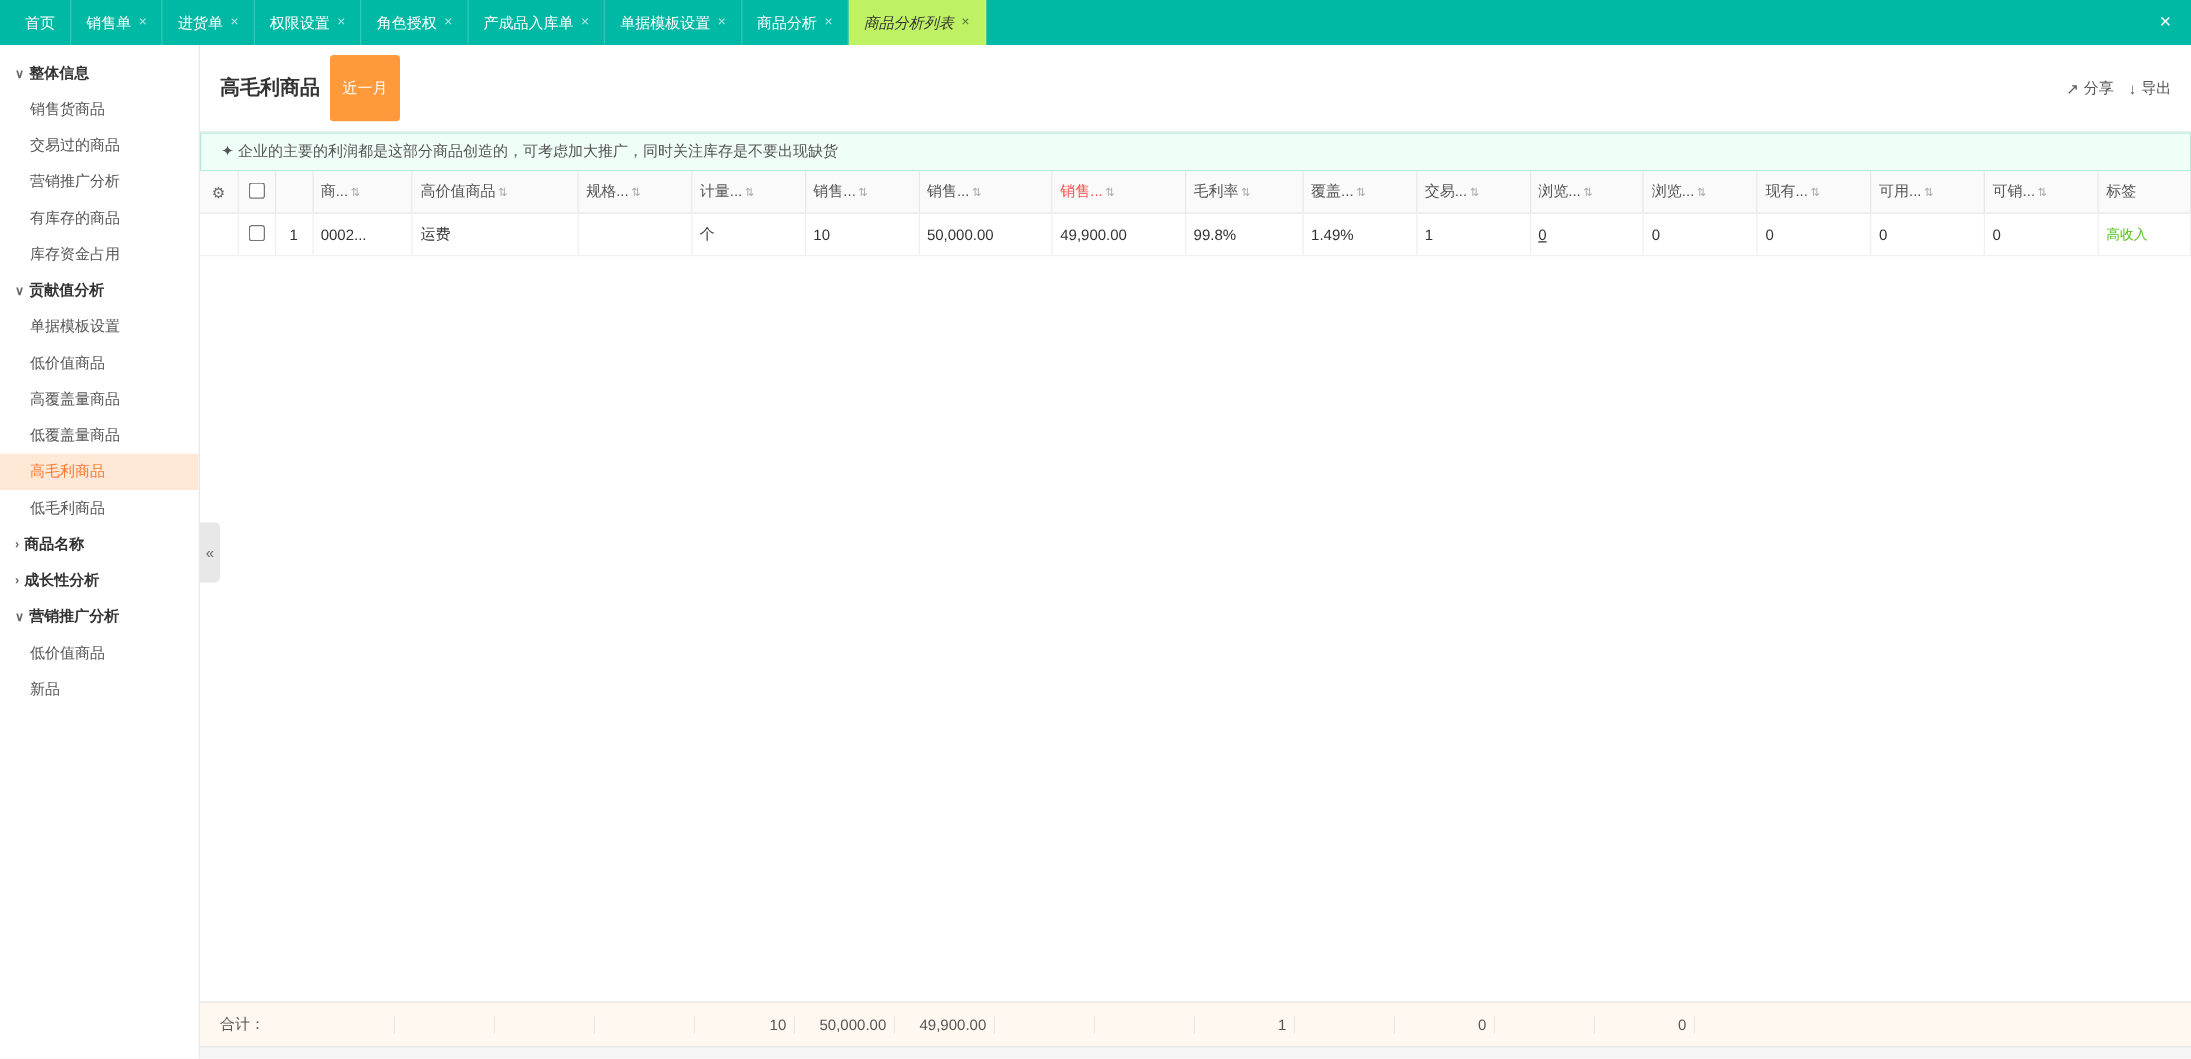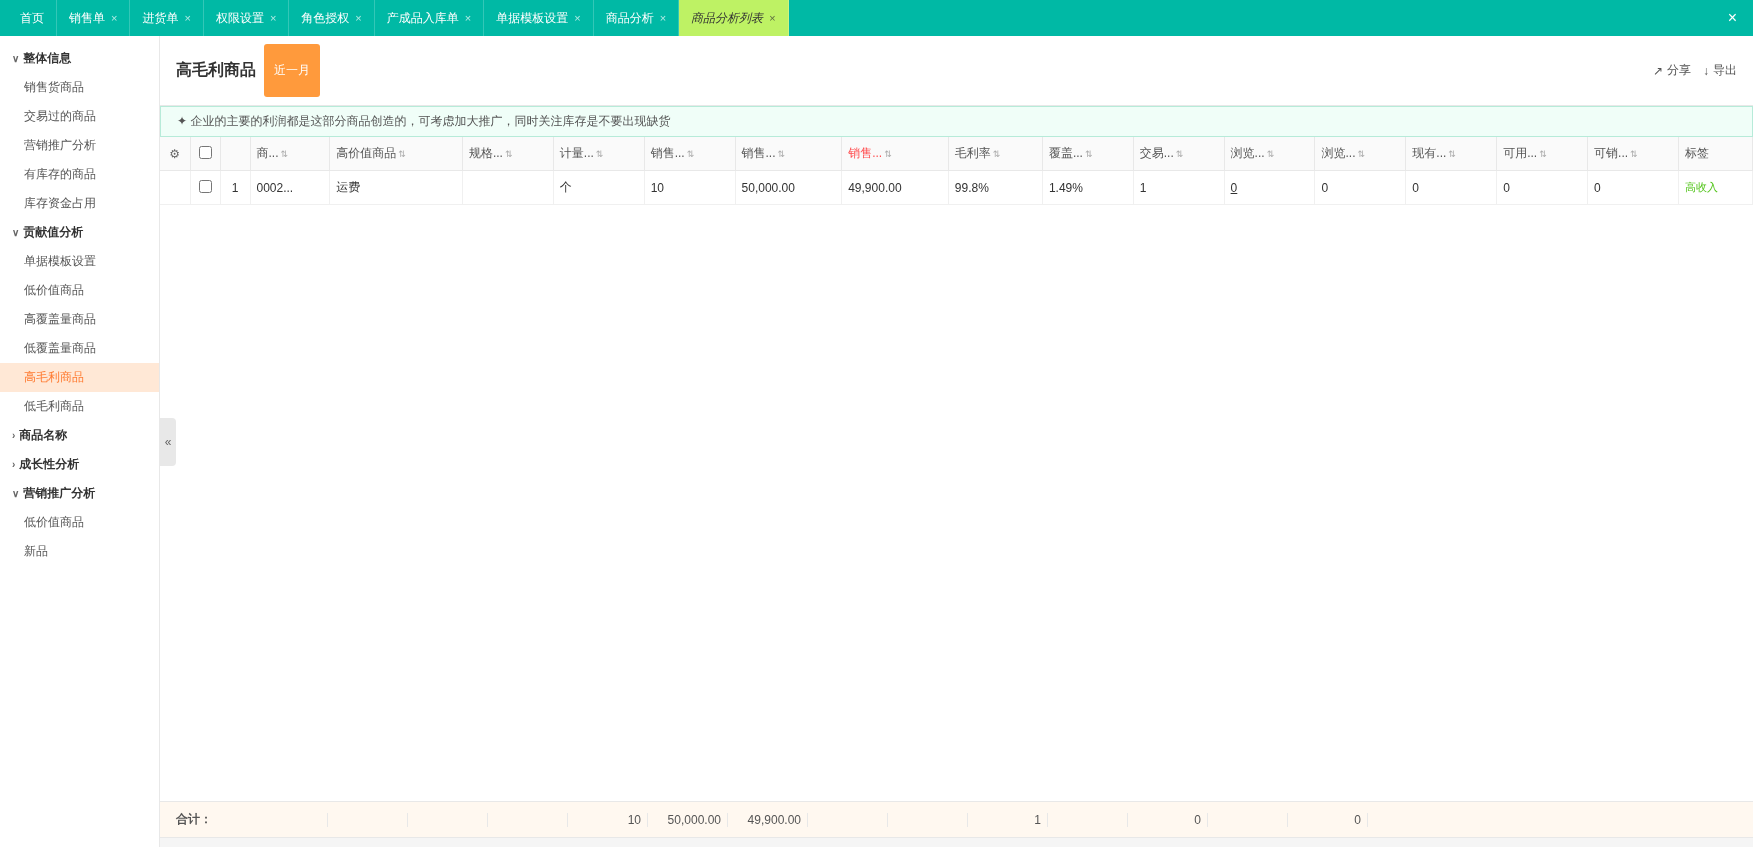--- a/index.html
+++ b/index.html
@@ -210,21 +210,21 @@
       display: flex;
       align-items: center;
       background: #fff8f0;
       border-top: 1px solid #e8e8e8;
       padding: 8px 16px;
       font-size: 12px;
       color: #555;
       flex-shrink: 0;
       min-height: 36px;
     }
-    .footer-total .total-label { margin-right: 36px; font-weight: bold; }
+    .footer-total .total-label { margin-right: 24px; }
     .footer-cells {
       display: flex;
       gap: 0;
     }
     .footer-cell {
       min-width: 80px;
       padding: 0 6px;
       border-right: 1px solid #e8e8e8;
       text-align: right;
     }

